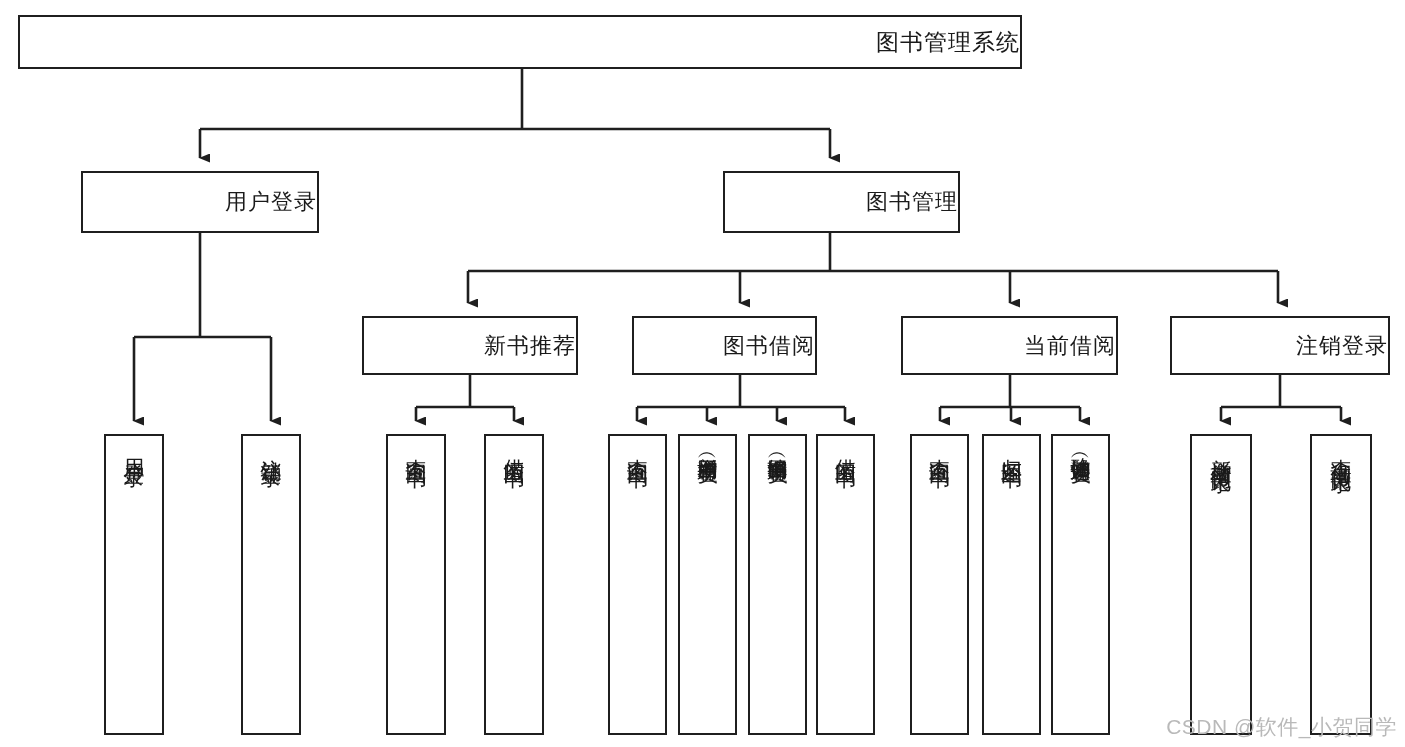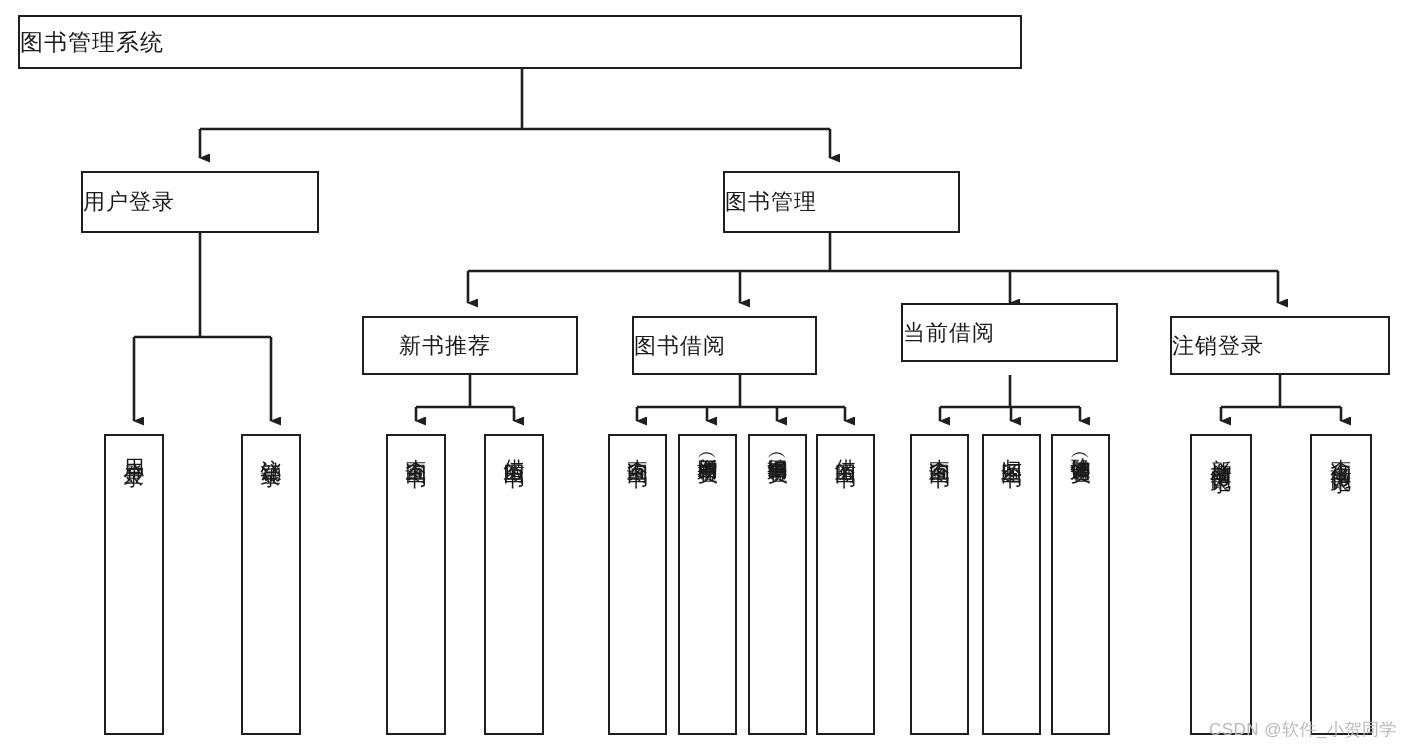--- a/index.html
+++ b/index.html
@@ -25,21 +25,21 @@
     height: 747px;
     pointer-events: none;
   }
   .node {
     position: absolute;
     box-sizing: border-box;
     border: 2.5px solid #1f1f1f;
     background: #ffffff;
     display: flex;
     align-items: center;
-    justify-content: flex-start;
+    justify-content: flex-end;
     color: #1a1a1a;
   }
   .node-label {
     font-size: 22px;
     letter-spacing: 1px;
     line-height: 1.15;
     white-space: nowrap;
   }
   .node.level1 .node-label { font-size: 23px; }
   .node.level2 .node-label { font-size: 22px; }
@@ -58,21 +58,21 @@
     text-align: left;
   }
   .node.leaf.tall-text .node-label {
     font-size: 20px;
     letter-spacing: 1px;
   }
   .watermark {
     position: absolute;
     right: 8px;
     bottom: 6px;
-    font-size: 17px;
+    font-size: 21px;
     color: #b9b9b9;
     letter-spacing: 0.5px;
     white-space: nowrap;
   }
 </style>
 </head>
 <body>
 
 <div id="canvas">
 
@@ -128,21 +128,21 @@
       </div>
       <div class="node level2" style="left: 712px; top: 171px; width: 237px; height: 62px; margin-left: 11px;">
         <span class="node-label">图书管理</span>
       </div>
       <div class="node level3" style="left: 362px; top: 316px; width: 216px; height: 59px; padding-left: 35px;">
         <span class="node-label">新书推荐</span>
       </div>
       <div class="node level3" style="left: 632px; top: 316px; width: 185px; height: 59px;">
         <span class="node-label">图书借阅</span>
       </div>
-      <div class="node level3" style="left: 901px; top: 303px; width: 217px; height: 59px;">
+      <div class="node level3" style="left: 901px; top: 316px; width: 217px; height: 59px;">
         <span class="node-label">当前借阅</span>
       </div>
       <div class="node level3" style="left: 1170px; top: 316px; width: 220px; height: 59px;">
         <span class="node-label">注销登录</span>
       </div>
       <div class="node level4 leaf" style="left: 104px; top: 434px; width: 60px; height: 301px;">
         <span class="node-label">用户登录</span>
       </div>
       <div class="node level4 leaf" style="left: 241px; top: 434px; width: 60px; height: 301px;">
         <span class="node-label">注销登录</span>

